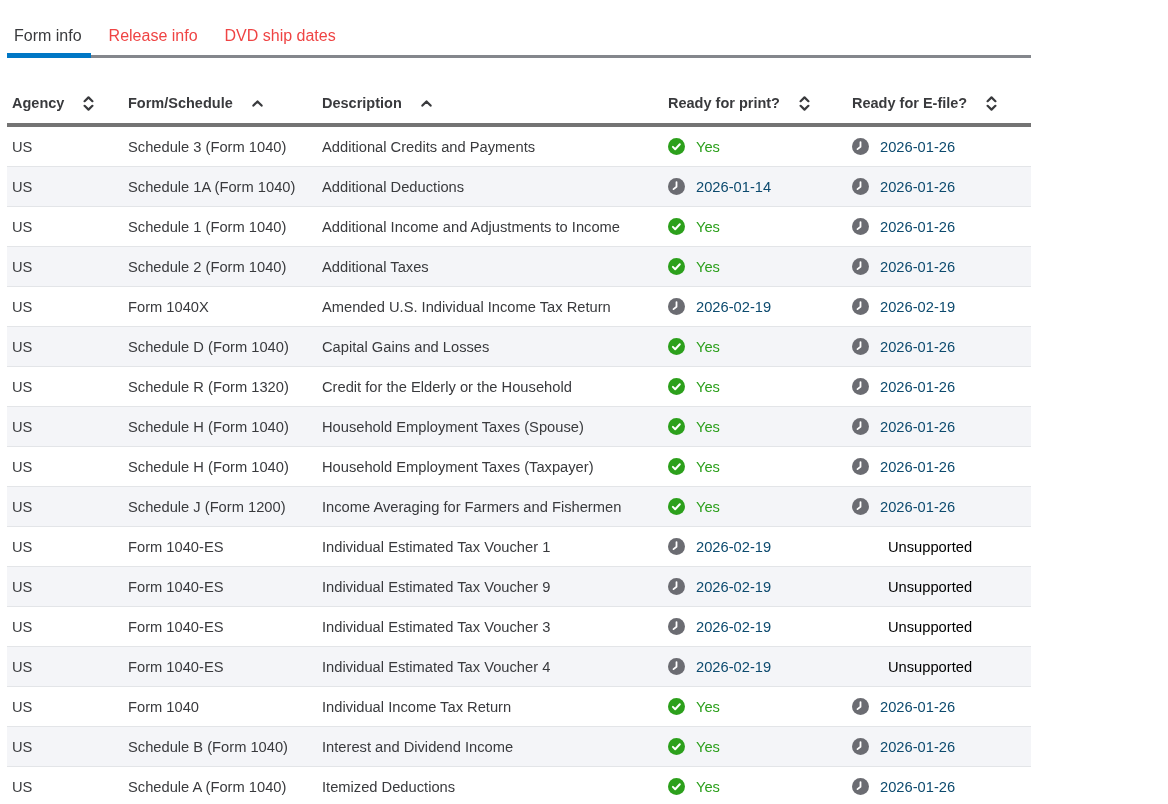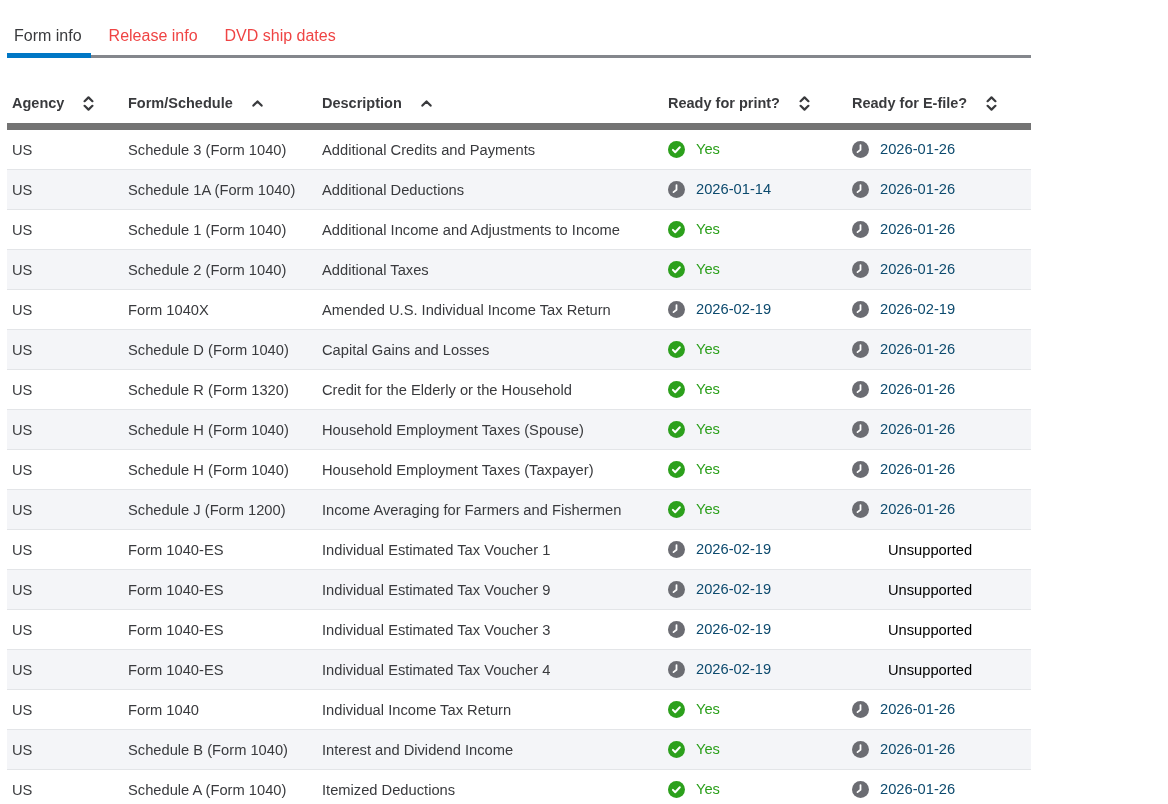--- a/index.html
+++ b/index.html
@@ -25,32 +25,32 @@
   }
   
   table{
     border-collapse:collapse;table-layout:fixed;
     margin-left:7px;width:1024px;
   }
   col.c1{width:121px}col.c2{width:194px}col.c3{width:346px}col.c4{width:184px}col.c5{width:179px}
   thead th{
     text-align:left;vertical-align:bottom;
     font-size:14.5px;font-weight:700;color:#393a3d;
-    padding:37px 0 12px 0;border-bottom:7px solid #737373;
+    padding:37px 0 12px 0;border-bottom:4px solid #737373;
   }
   thead th:first-child{padding-left:5px;}
   .th-inner{display:inline-flex;align-items:center;gap:19px;}
   .sicon{display:inline-flex;align-items:center;cursor:pointer;}
   tbody td{
     height:39px;padding:0;font-size:14.7px;color:#393a3d;
     border-bottom:1px solid #e3e5e8;vertical-align:middle;
   }
   tbody td:first-child{padding-left:5px;}
   tbody tr:nth-child(even){background:#f4f5f8;}
-  .status{display:flex;align-items:flex-start;gap:11px;}
+  .status{display:flex;align-items:center;gap:11px;}
   .status .txt-yes{color:#2ca01c;}
   .status .txt-date{color:#0c4a6e;}
   .status .txt-plain{color:#000000;margin-left:36px;}
   .ico{flex:0 0 auto;display:inline-flex;}
 </style>
 </head>
 <body>
 
 <div class="page">
 

